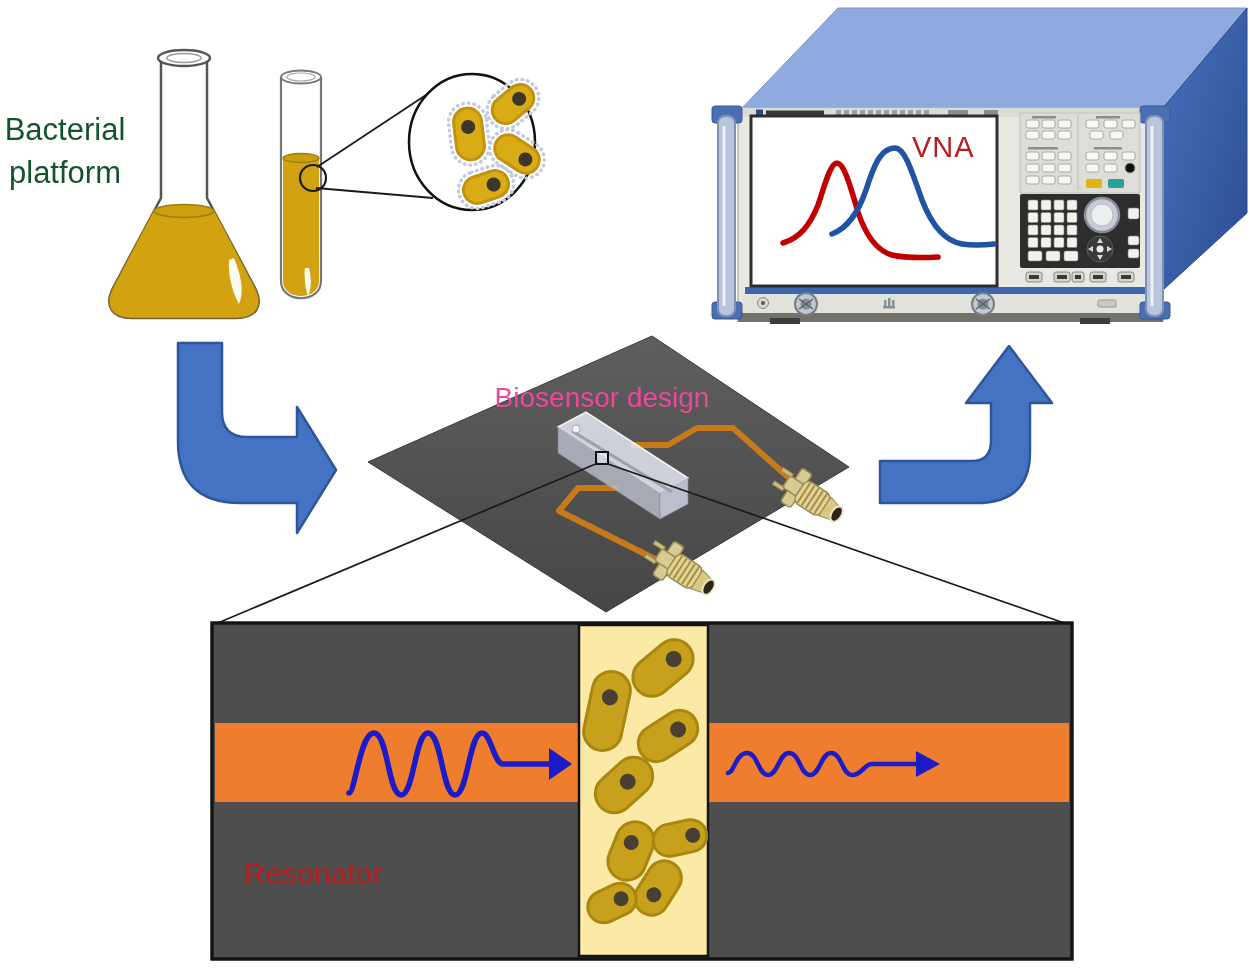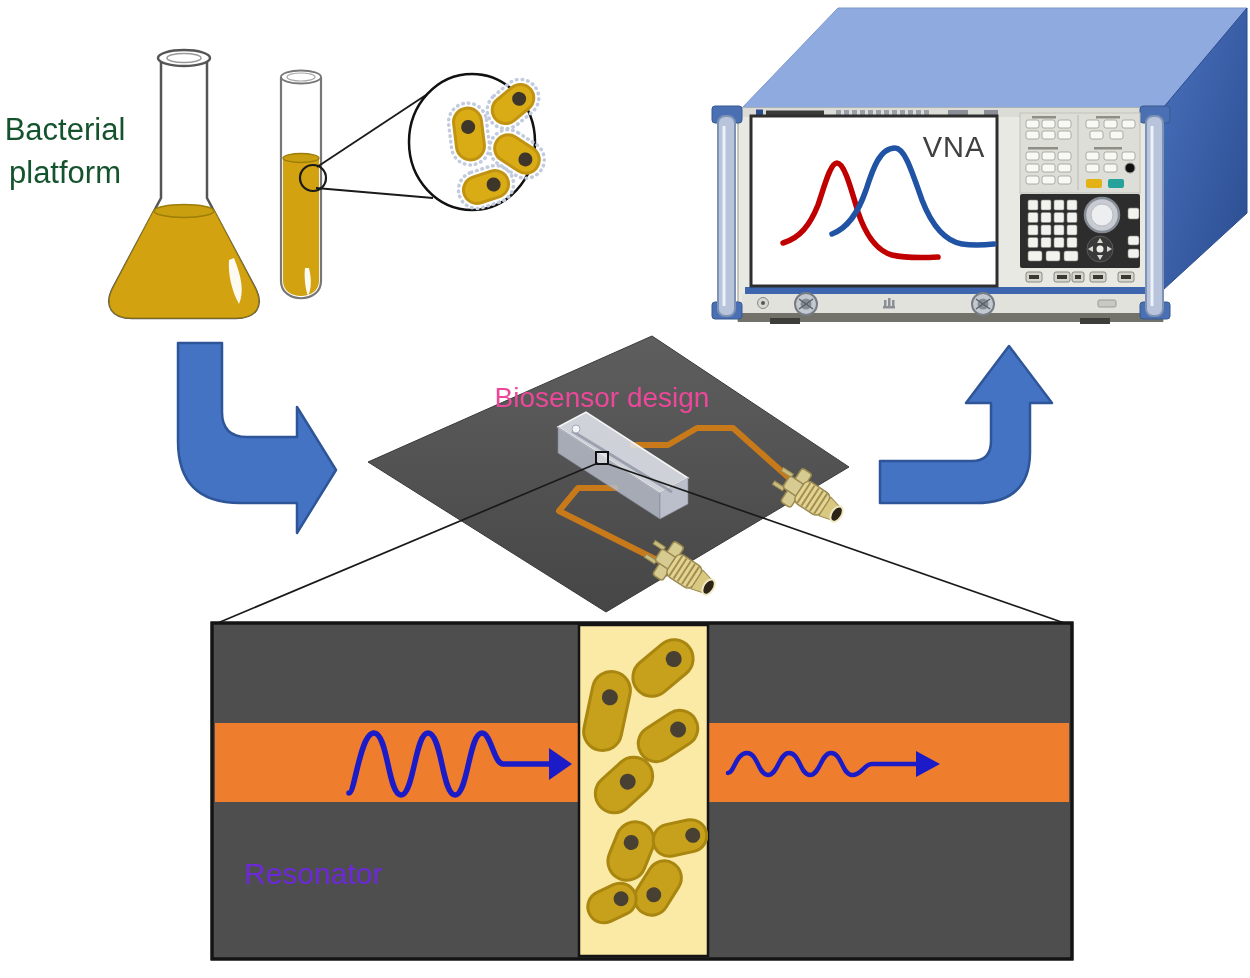--- a/index.html
+++ b/index.html
@@ -3,22 +3,22 @@
 <meta charset="utf-8">
 <style>
   html,body{margin:0;padding:0;background:#fff;}
   #stage{position:relative;width:1250px;height:978px;background:#ffffff;overflow:hidden;
          font-family:"Liberation Sans", sans-serif;}
   #stage svg{position:absolute;left:0;top:0;}
   .lbl{position:absolute;z-index:5;}
   #label-bacterial{left:0px;top:108px;width:130px;text-align:center;font-size:31px;
     line-height:43px;color:#14532d;}
   #label-biosensor{left:452px;top:382px;width:300px;text-align:center;font-size:28px;color:#ec4899;}
-  #label-vna{left:912px;top:131px;width:84px;text-align:center;font-size:29px;color:#404040;letter-spacing:1px;}
-  #label-resonator{left:244px;top:849px;font-size:30px;line-height:49px;color:#6d28d9;}
+  #label-vna{left:912px;top:131px;width:84px;text-align:left;font-size:29px;color:#b91c1c;letter-spacing:1px;}
+  #label-resonator{left:244px;top:849px;font-size:30px;line-height:49px;color:#b91c1c;}
   .wave{fill:none;stroke-linecap:round;stroke-linejoin:round;}
   .cap{stroke-width:3;}
   .key{fill:#F8F8F4;stroke:#9C9C94;stroke-width:0.8;}
   .dkey{fill:#F2F2EE;stroke:#88887f;stroke-width:0.6;}
 </style>
 </head>
 <body>
 
 <div id="stage">
 

